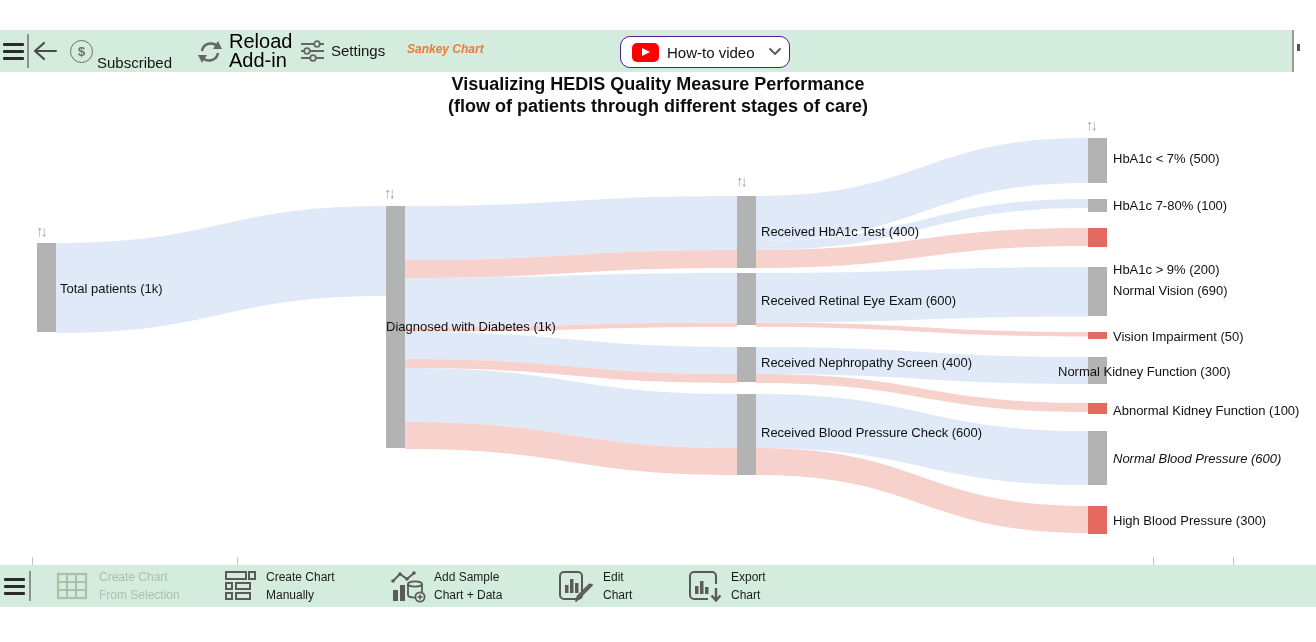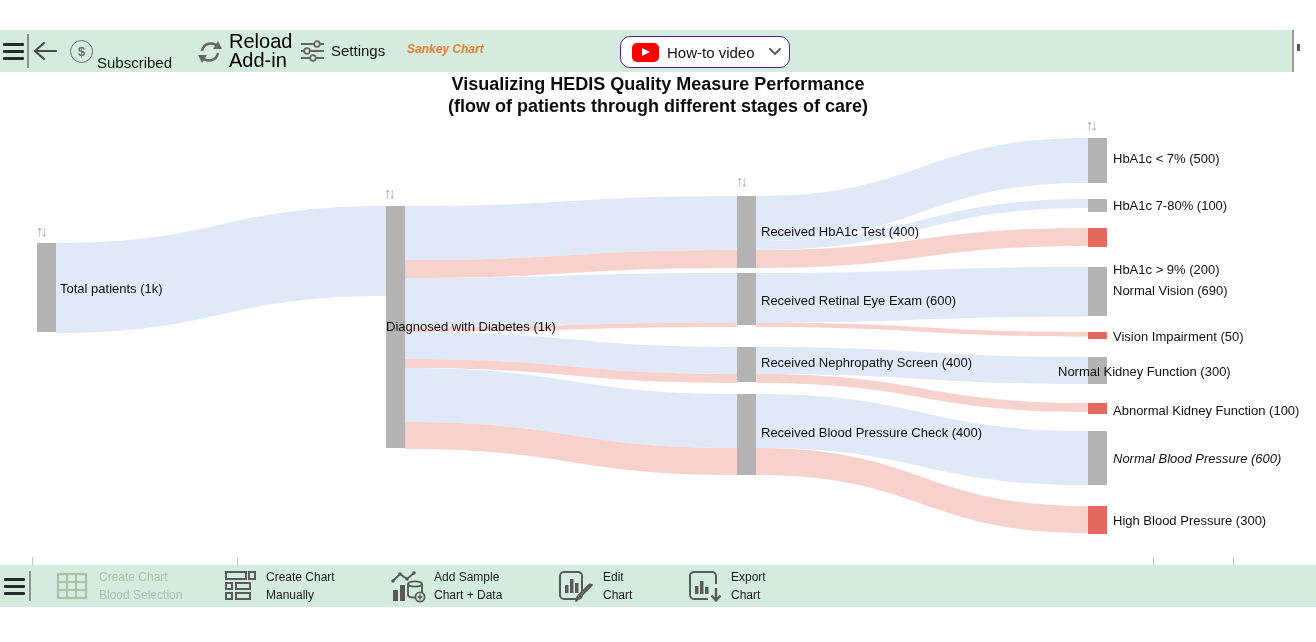--- a/index.html
+++ b/index.html
@@ -153,21 +153,21 @@
     <div class="bt-item disabled" style="left:55px;top:3px;" aria-disabled="true">
       <svg width="36" height="32" viewBox="0 0 36 32" style="margin-right:8px;margin-top:2px;">
         <rect x="3" y="4" width="28" height="24" fill="none" stroke="#a9c0ab" stroke-width="2.2"></rect>
         <line x1="12" y1="4" x2="12" y2="28" stroke="#a9c0ab" stroke-width="2"></line>
         <line x1="21" y1="4" x2="21" y2="28" stroke="#a9c0ab" stroke-width="2"></line>
         <line x1="3" y1="12" x2="31" y2="12" stroke="#a9c0ab" stroke-width="2"></line>
         <line x1="3" y1="20" x2="31" y2="20" stroke="#a9c0ab" stroke-width="2"></line>
       </svg>
       <div class="bt-label">
         <div>Create Chart</div>
-        <div>Blood Selection</div>
+        <div>From Selection</div>
       </div>
     </div>
 
     <div class="bt-item" style="left:224px;top:3px;">
       <svg width="34" height="32" viewBox="0 0 34 32" style="margin-right:8px;margin-top:2px;">
         <rect x="2" y="2" width="20" height="7" fill="none" stroke="#5a5a5a" stroke-width="2"></rect>
         <rect x="25" y="2" width="6" height="7" fill="none" stroke="#5a5a5a" stroke-width="2"></rect>
         <rect x="2" y="13" width="6" height="6" fill="none" stroke="#5a5a5a" stroke-width="2"></rect>
         <rect x="12" y="13" width="14" height="6" fill="none" stroke="#5a5a5a" stroke-width="2"></rect>
         <rect x="2" y="23" width="6" height="6" fill="none" stroke="#5a5a5a" stroke-width="2"></rect>
@@ -229,21 +229,21 @@
         <div>Chart</div>
       </div>
     </div>
   </div>
 
 <div class="node-label" style="left: 60px; top: 288px;">Total patients (1k)</div>
     <div class="node-label" style="left: 386px; top: 326px;">Diagnosed with Diabetes (1k)</div>
     <div class="node-label" style="left: 761px; top: 231px;">Received HbA1c Test (400)</div>
     <div class="node-label" style="left: 761px; top: 300px;">Received Retinal Eye Exam (600)</div>
     <div class="node-label" style="left: 761px; top: 362px;">Received Nephropathy Screen (400)</div>
-    <div class="node-label" style="left: 761px; top: 432px;">Received Blood Pressure Check (400)</div>
+    <div class="node-label" style="left: 761px; top: 432px;">Received Blood Pressure Check (600)</div>
     <div class="node-label" style="left: 1113px; top: 158px;">HbA1c &lt; 7% (500)</div>
     <div class="node-label" style="left: 1113px; top: 205px;">HbA1c 7-80% (100)</div>
     <div class="node-label" style="left: 1113px; top: 230px; margin-top: 39px;">HbA1c &gt; 9% (200)</div>
     <div class="node-label" style="left: 1113px; top: 290px;">Normal Vision (690)</div>
     <div class="node-label" style="left: 1113px; top: 336px;">Vision Impairment (50)</div>
     <div class="node-label" style="left: 1058px; top: 371px;">Normal Kidney Function (300)</div>
     <div class="node-label" style="left: 1113px; top: 410px;">Abnormal Kidney Function (100)</div>
     <div class="node-label" style="left: 1113px; top: 458px; font-style: italic;">Normal Blood Pressure (600)</div>
     <div class="node-label" style="left: 1113px; top: 520px;">High Blood Pressure (300)</div>
     <div class="sort-icon" style="left: 36px; top: 222px;">↑↓</div>

